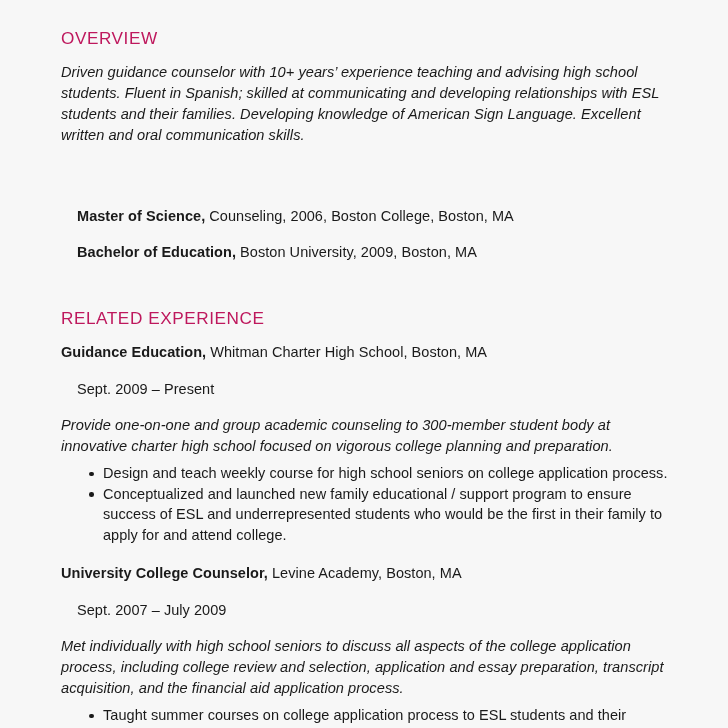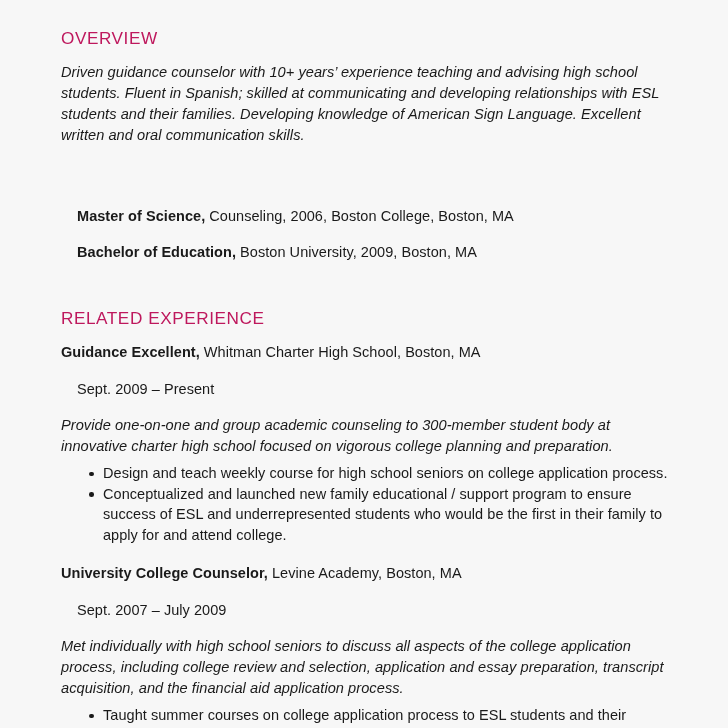--- a/index.html
+++ b/index.html
@@ -134,21 +134,21 @@
       <span class="bold">Bachelor of Education,</span><span> Boston University, 2009, Boston, MA</span>
     </p>
 
     <div class="sp-related"></div>
 
     <h2 class="section-heading">RELATED EXPERIENCE</h2>
     <div class="sp-after-head"></div>
 
     <div class="entry">
       <p class="entry-title">
-        <span class="bold">Guidance Excellent,</span><span> Whitman Charter High School, Boston, MA</span>
+        <span class="bold">Guidance Education,</span><span> Whitman Charter High School, Boston, MA</span>
       </p>
       <p class="entry-dates">Sept. 2009 – Present</p>
       <p class="para">Provide one-on-one and group academic counseling to 300-member student body at innovative charter high school focused on vigorous college planning and preparation.</p>
       <ul class="bullets">
         <li><span class="dot"></span><span>Design and teach weekly course for high school seniors on college application process.</span></li>
         <li><span class="dot"></span><span>Conceptualized and launched new family educational / support program to ensure success of ESL and underrepresented students who would be the first in their family to apply for and attend college.</span></li>
       </ul>
     </div>
 
     <div class="sp-entry"></div>

